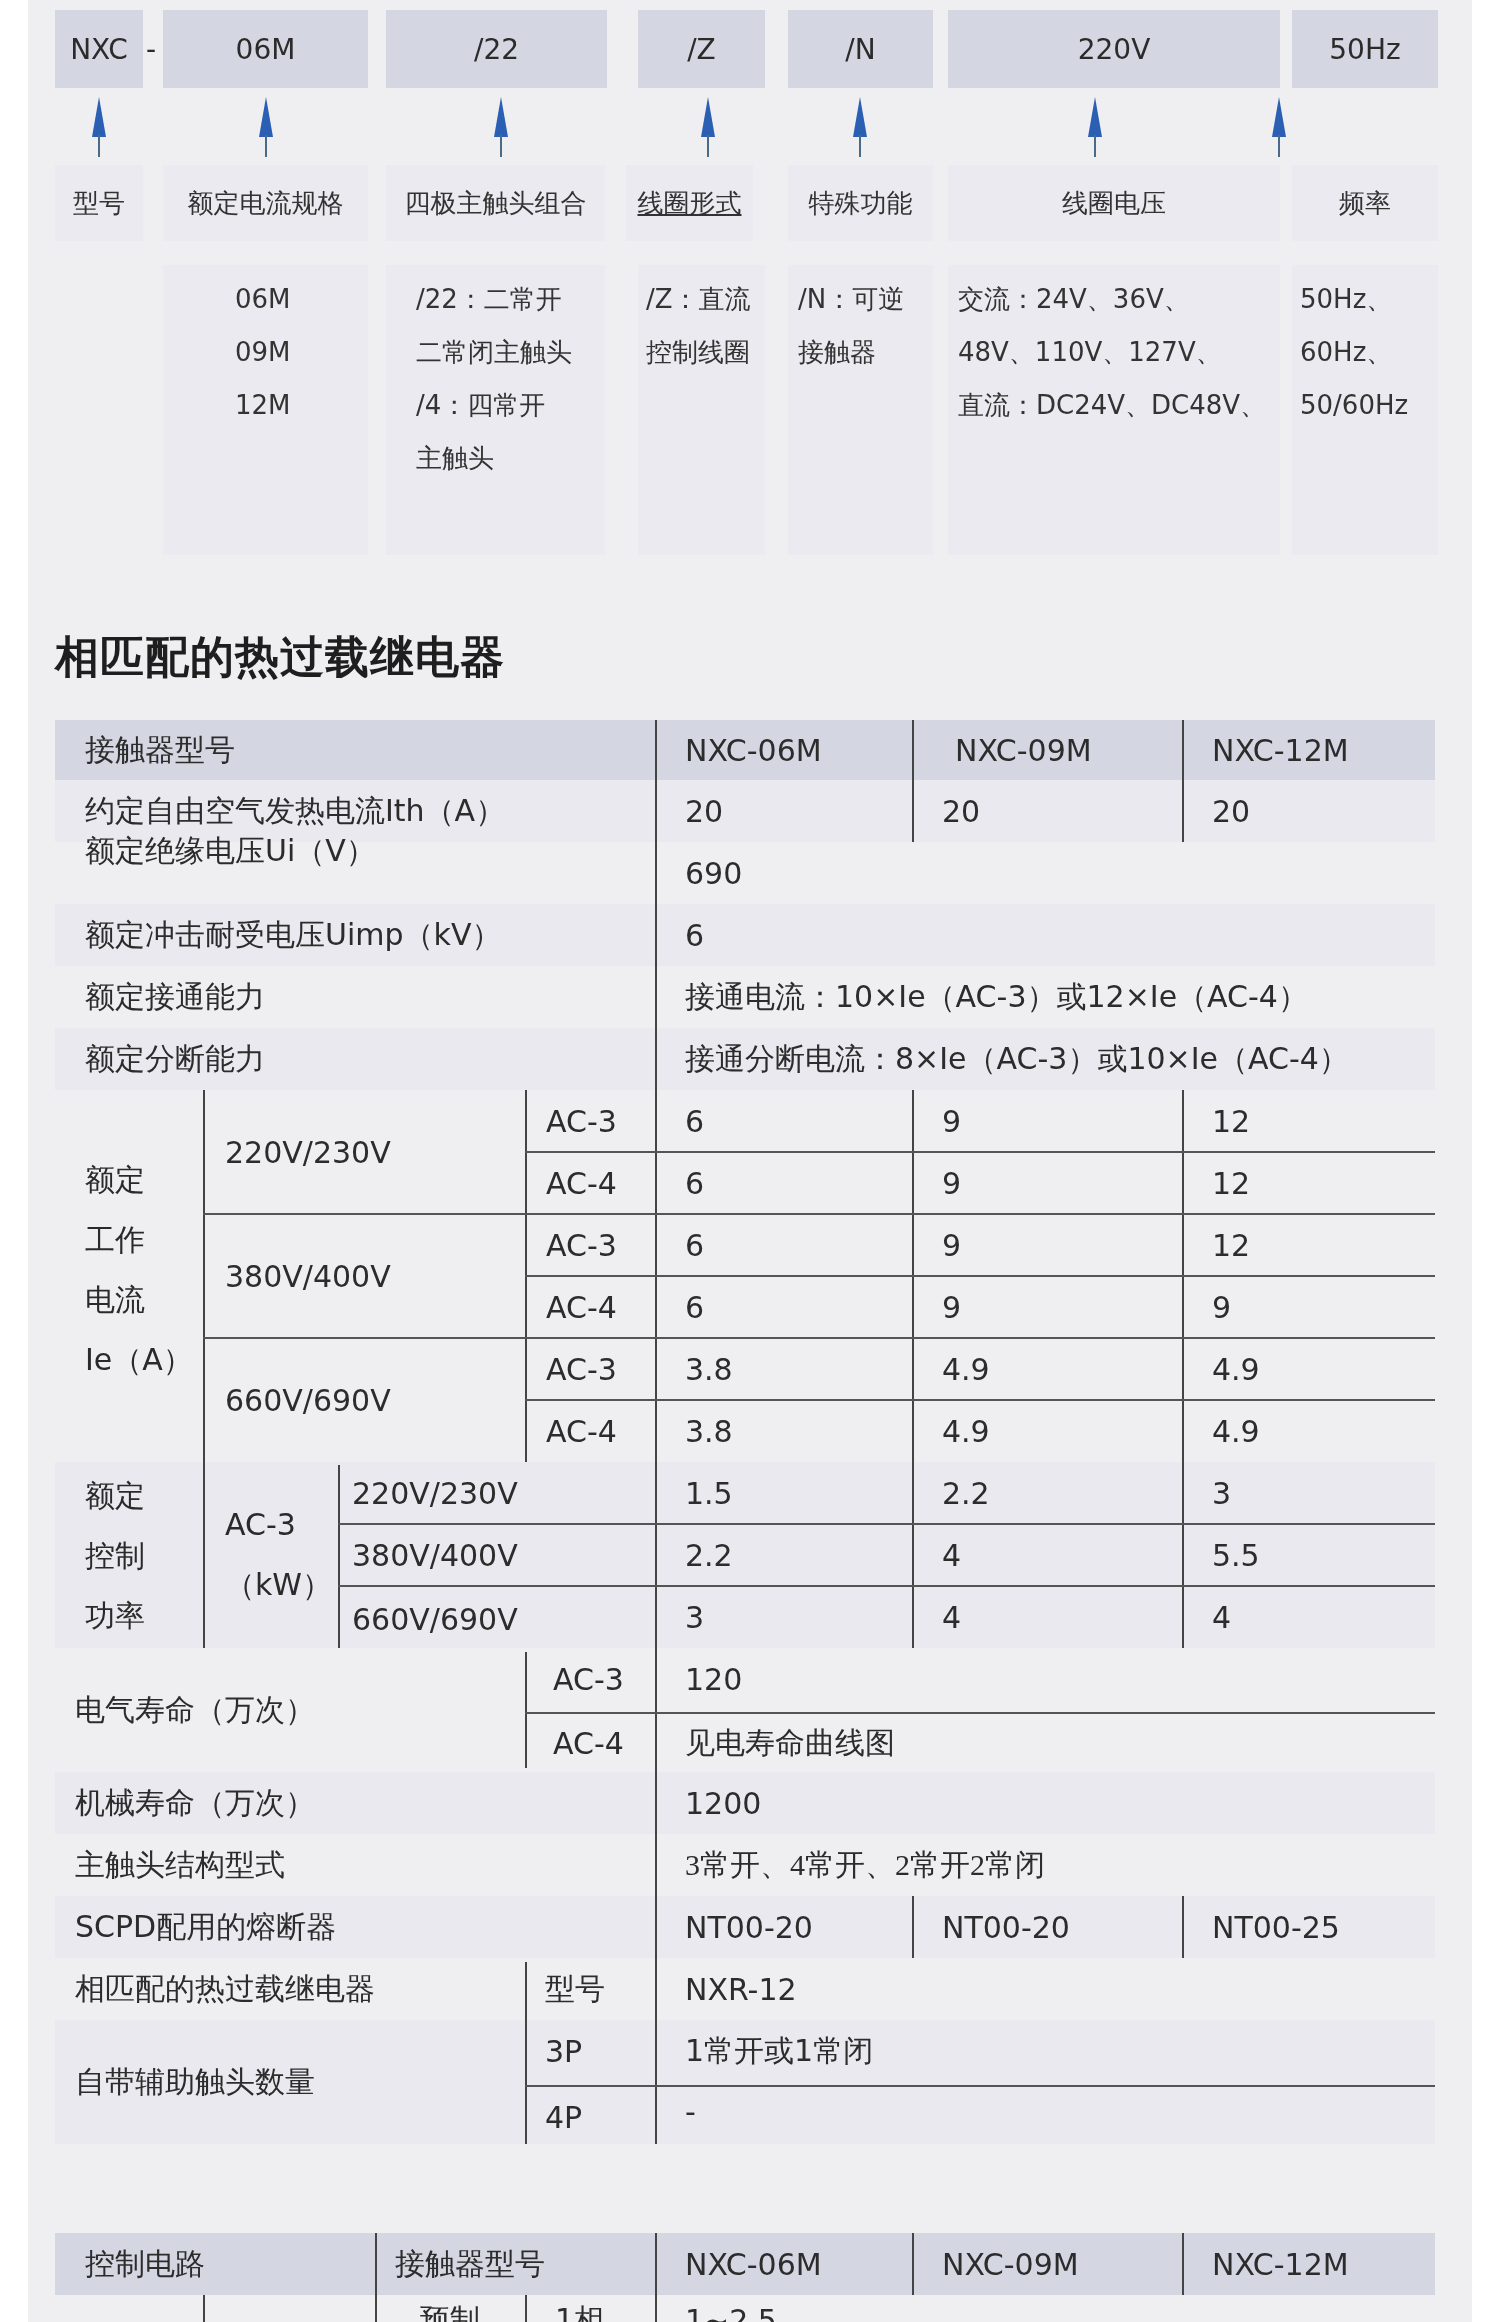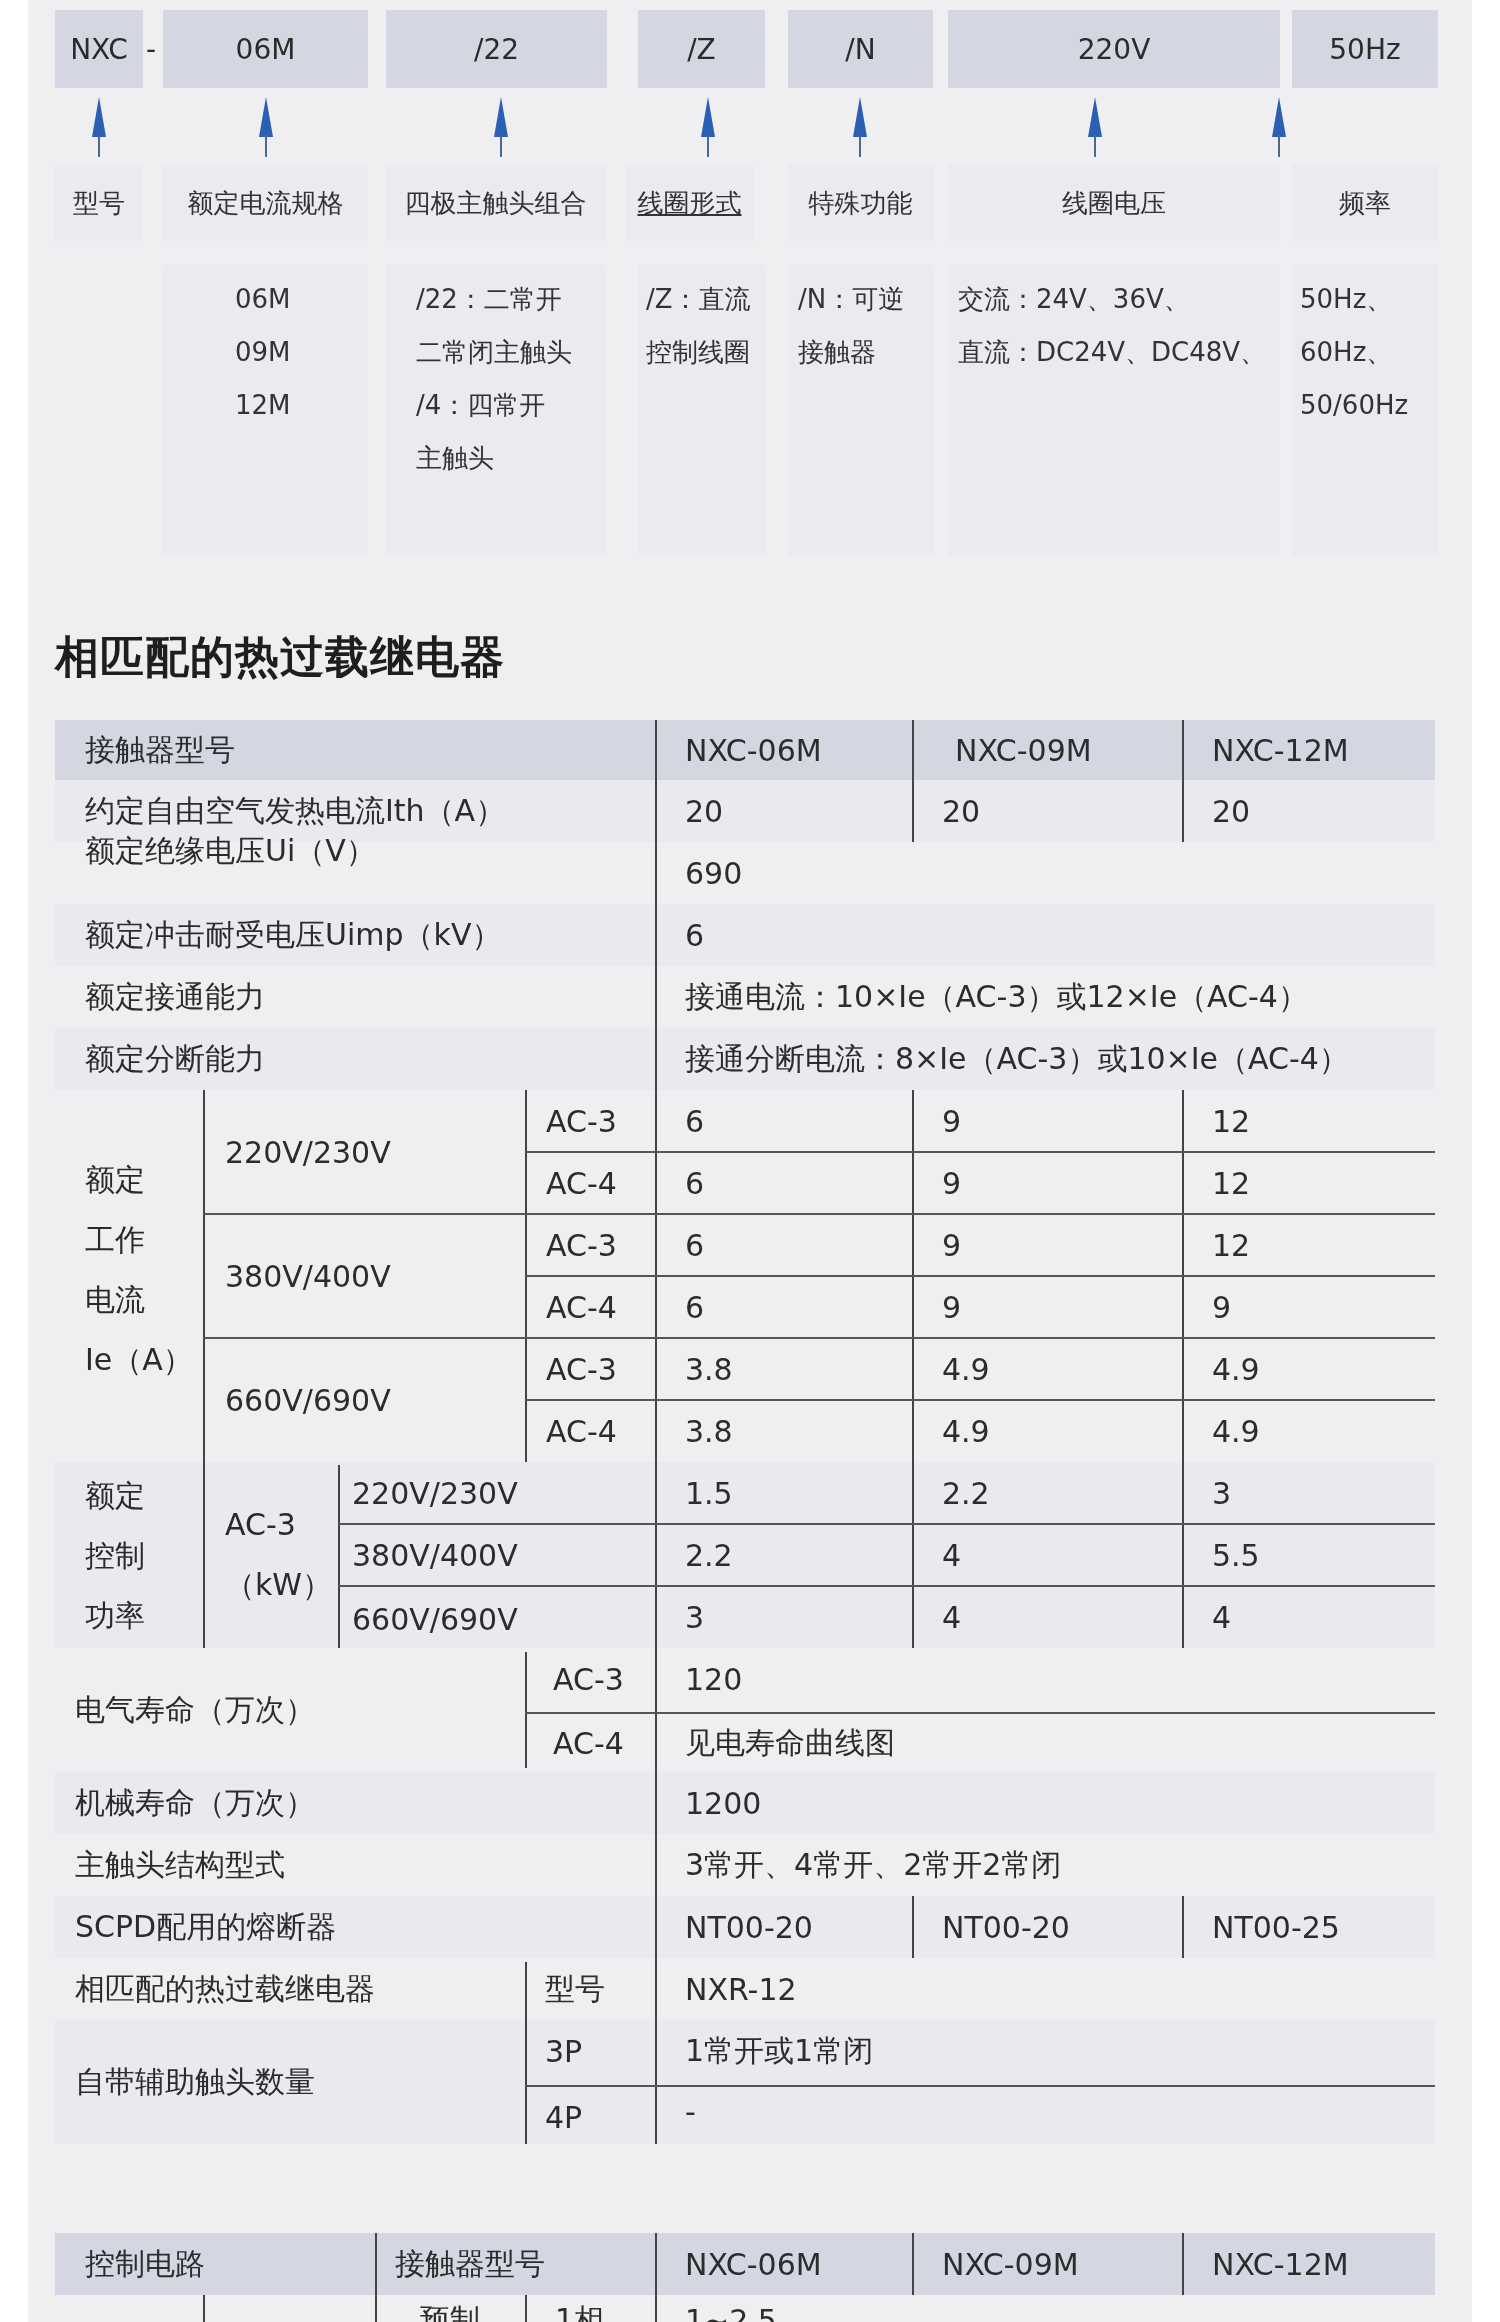--- a/index.html
+++ b/index.html
@@ -87,20 +87,21 @@
   <div class="detbox" style="left:638px;width:127px;padding-left:8px;">
     <span class="ln">/Z：直流</span>
     <span class="ln">控制线圈</span>
   </div>
   <div class="detbox" style="left:788px;width:145px;padding-left:10px;">
     <span class="ln">/N：可逆</span>
     <span class="ln">接触器</span>
   </div>
   <div class="detbox" style="left:948px;width:332px;padding-left:10px;">
     <span class="ln">交流：24V、36V、</span>
+    <span class="ln">48V、110V、127V、</span>
     <span class="ln">直流：DC24V、DC48V、</span>
   </div>
   <div class="detbox" style="left:1292px;width:146px;padding-left:8px;">
     <span class="ln">50Hz、</span>
     <span class="ln">60Hz、</span>
     <span class="ln">50/60Hz</span>
   </div>
 </div>
 
 <div class="title">相匹配的热过载继电器</div>
@@ -225,21 +226,21 @@
   <div class="t" style="left:75px;top:1648px;height:124px;">电气寿命（万次）</div>
   <div class="t" style="left:553px;top:1648px;height:62px;">AC-3</div>
   <div class="t" style="left:685px;top:1648px;height:62px;">120</div>
   <div class="t" style="left:553px;top:1712px;height:62px;">AC-4</div>
   <div class="t" style="left:685px;top:1712px;height:62px;">见电寿命曲线图</div>
 
   <div class="t" style="left:75px;top:1772px;height:62px;">机械寿命（万次）</div>
   <div class="t" style="left:685px;top:1772px;height:62px;">1200</div>
 
   <div class="t" style="left:75px;top:1834px;height:62px;">主触头结构型式</div>
-  <div class="t" style="left:685px;top:1834px;height:62px;">3常开、4常开、2常开2常闭</div>
+  <div class="t" style="left:685px;top:1834px;height:62px;font-family:Liberation Serif, serif;">3常开、4常开、2常开2常闭</div>
 
   <div class="t" style="left:75px;top:1896px;height:62px;">SCPD配用的熔断器</div>
   <div class="t" style="left:685px;top:1896px;height:62px;">NT00-20</div>
   <div class="t" style="left:942px;top:1896px;height:62px;">NT00-20</div>
   <div class="t" style="left:1212px;top:1896px;height:62px;">NT00-25</div>
 
   <div class="vl" style="left:525px;top:1962px;height:182px;"></div>
   <div class="hl" style="left:525px;top:2085px;width:910px;"></div>
   <div class="t" style="left:75px;top:1958px;height:62px;">相匹配的热过载继电器</div>
   <div class="t" style="left:545px;top:1958px;height:62px;">型号</div>

